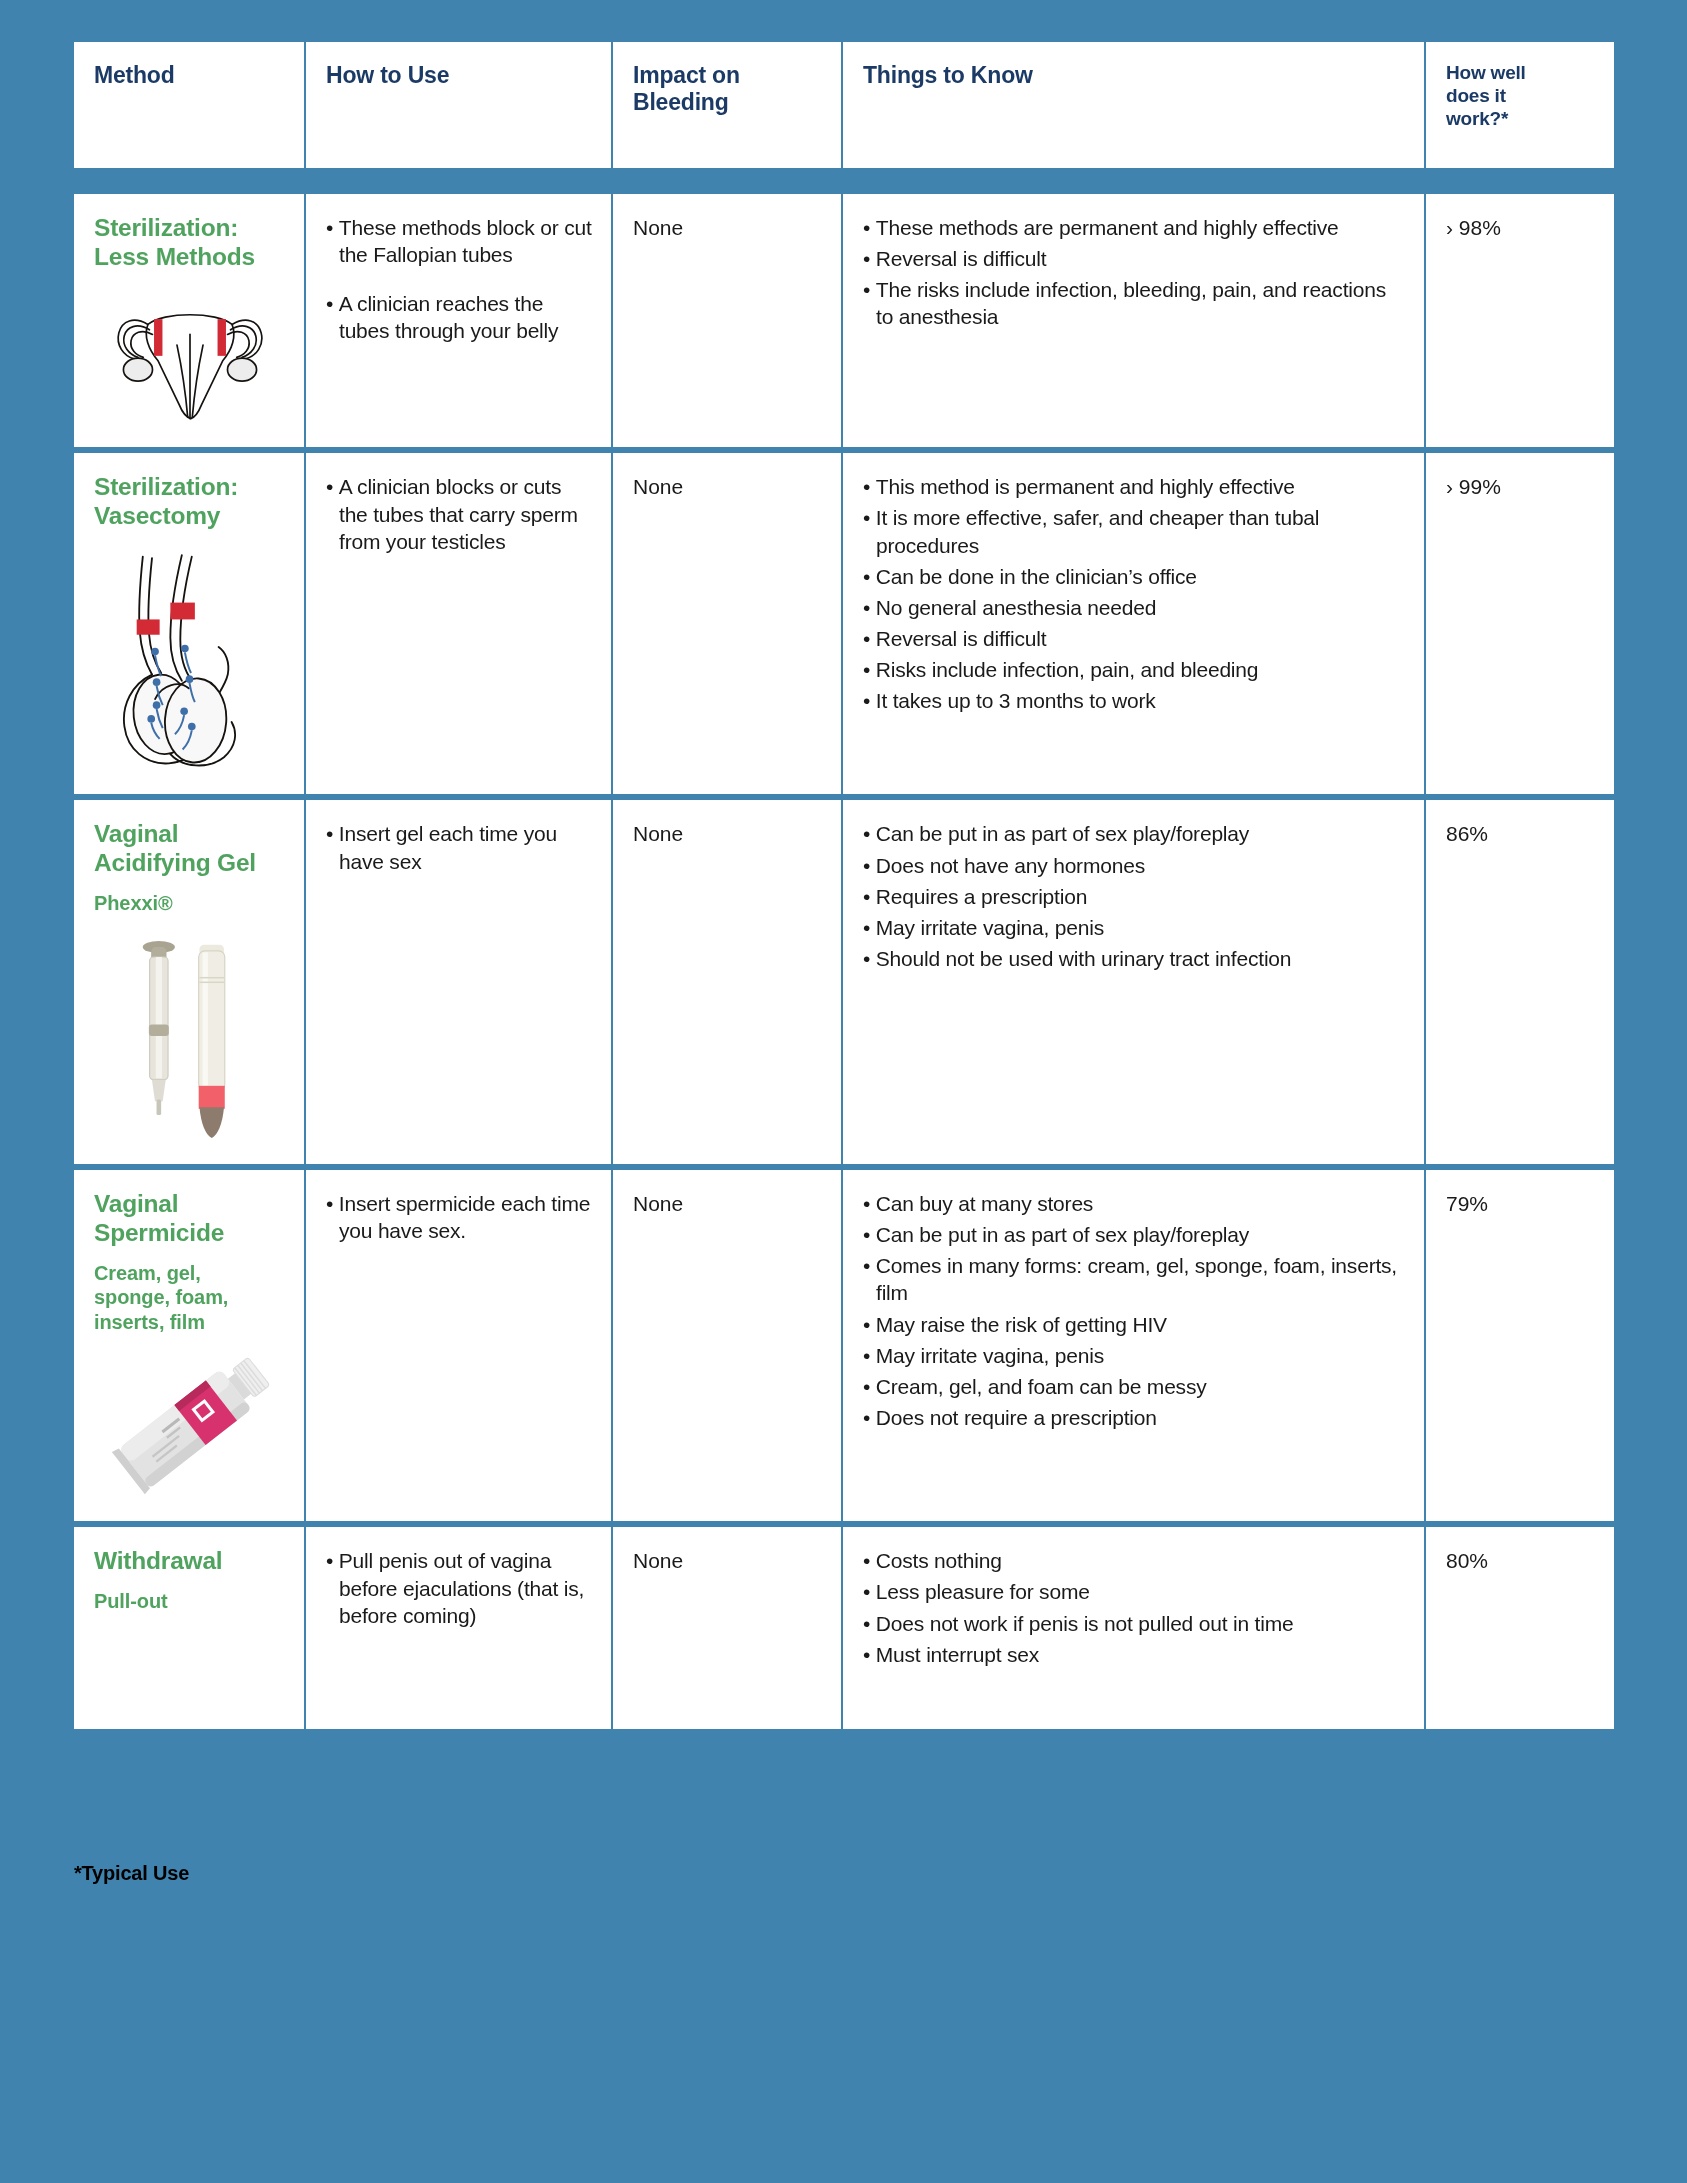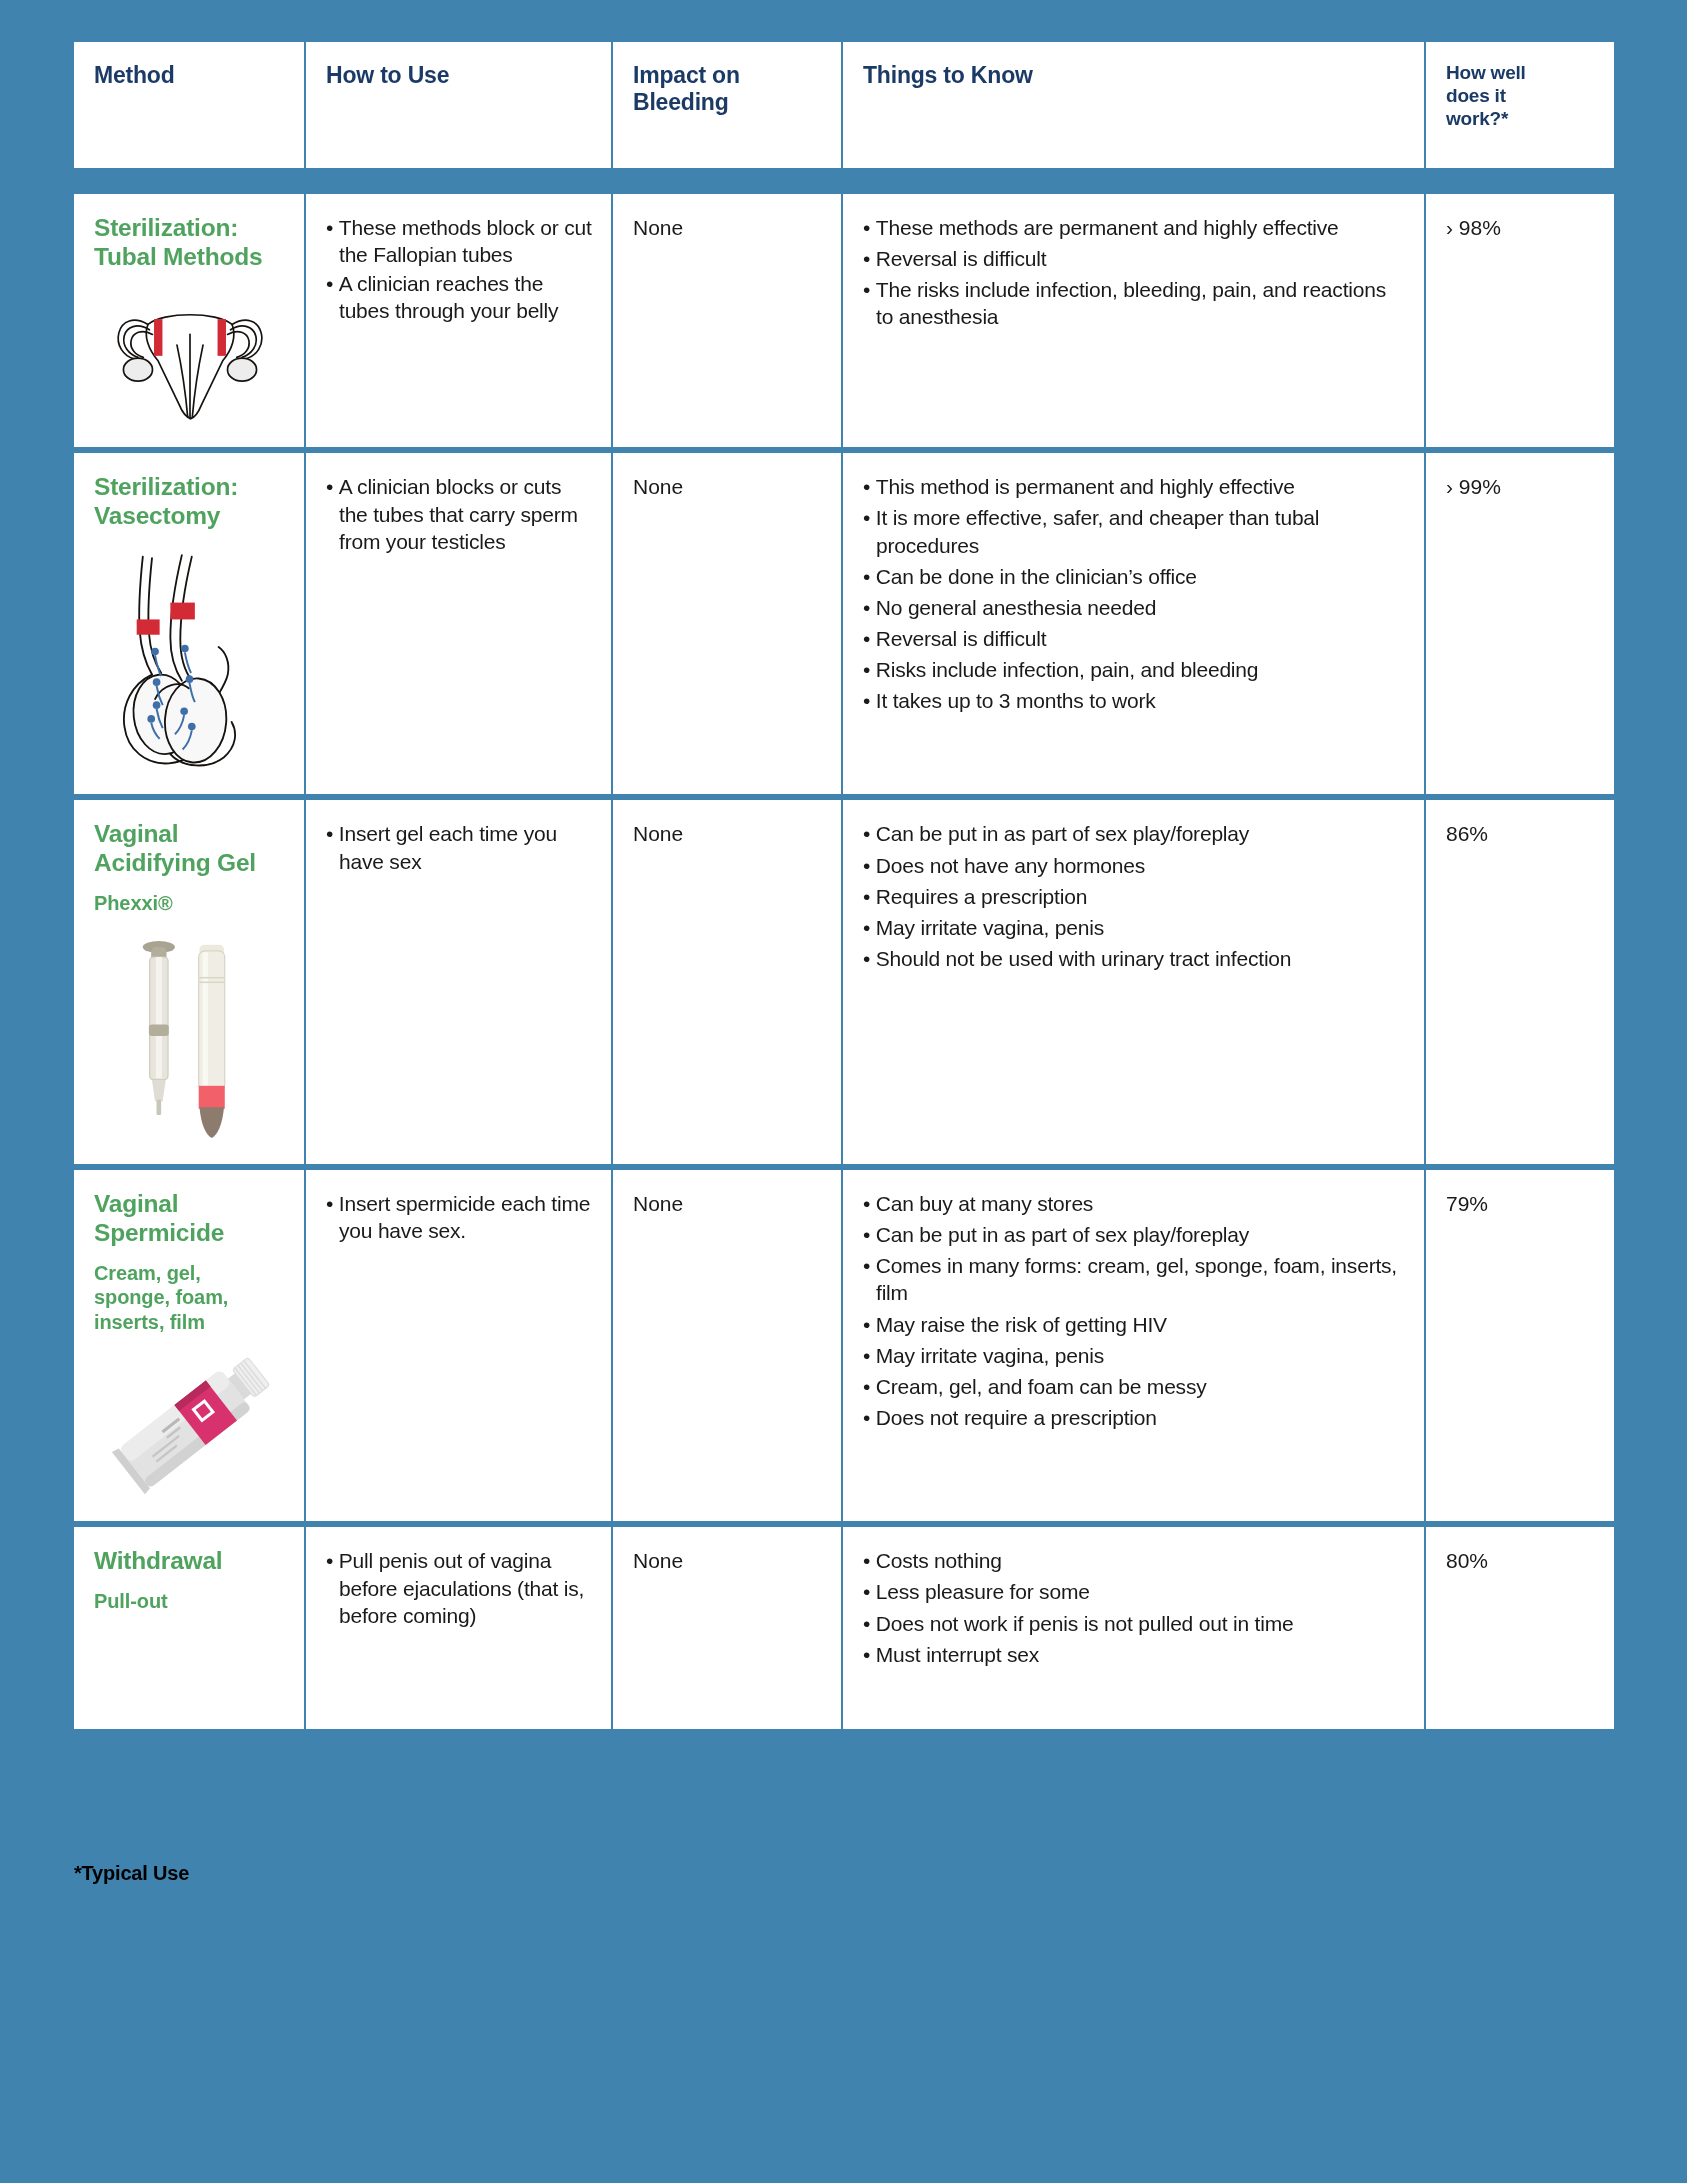--- a/index.html
+++ b/index.html
@@ -100,21 +100,21 @@
   }
 
   
   .cell-text {
     color: #1a1a1a;
     font-size: 21px;
     line-height: 1.30;
     letter-spacing: -0.2px;
   }
   .cell-text .bullet-line {
-    margin-bottom: 1px;
+    margin-bottom: 21px;
     text-indent: -13px;
     padding-left: 13px;
   }
   .cell-text .bullet-line:last-child { margin-bottom: 0; }
   .plain { color: #1a1a1a; font-size: 21px; line-height: 1.3; }
 
   .things .bullet-line { margin-bottom: 3.8px; }
 
   .work-val {
     color: #1a1a1a;
@@ -199,21 +199,21 @@
           <td colspan="5"></td>
         </tr>
       </tbody>
 
       <tbody class="body-rows">
 
         <tr class="data-row">
           <td>
             <div class="m-title">
               <div>Sterilization:</div>
-              <div>Tubal Methods</div>
+              <div>Less Methods</div>
             </div>
             <div class="m-art">
               <svg class="art-svg" width="176" height="134" viewBox="0 0 230 175" aria-hidden="true">
                 <g fill="none" stroke="#15120f" stroke-width="2.2" stroke-linecap="round">
 
                   <path d="M60 45 C 80 28, 150 28, 170 45 C 176 60, 170 78, 158 92 L 130 150 C 126 160, 122 166, 116 168 C 110 166, 105 160, 101 150 L 73 92 C 61 78, 54 60, 60 45 Z"></path>
 
                   <path d="M115 58 L 115 168"></path>
                   <path d="M98 72 C 104 100, 109 132, 112 166"></path>
                   <path d="M132 72 C 126 100, 121 132, 118 166"></path>

